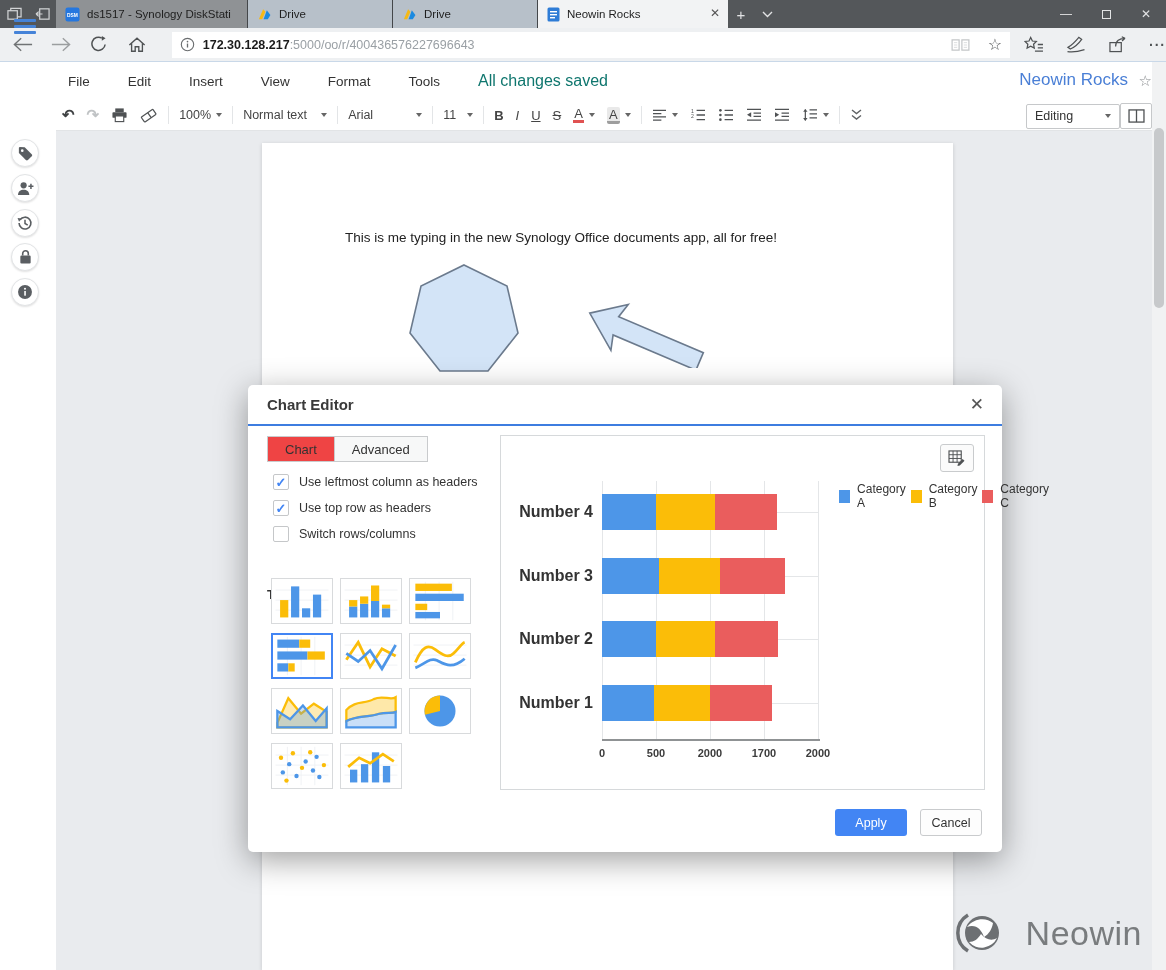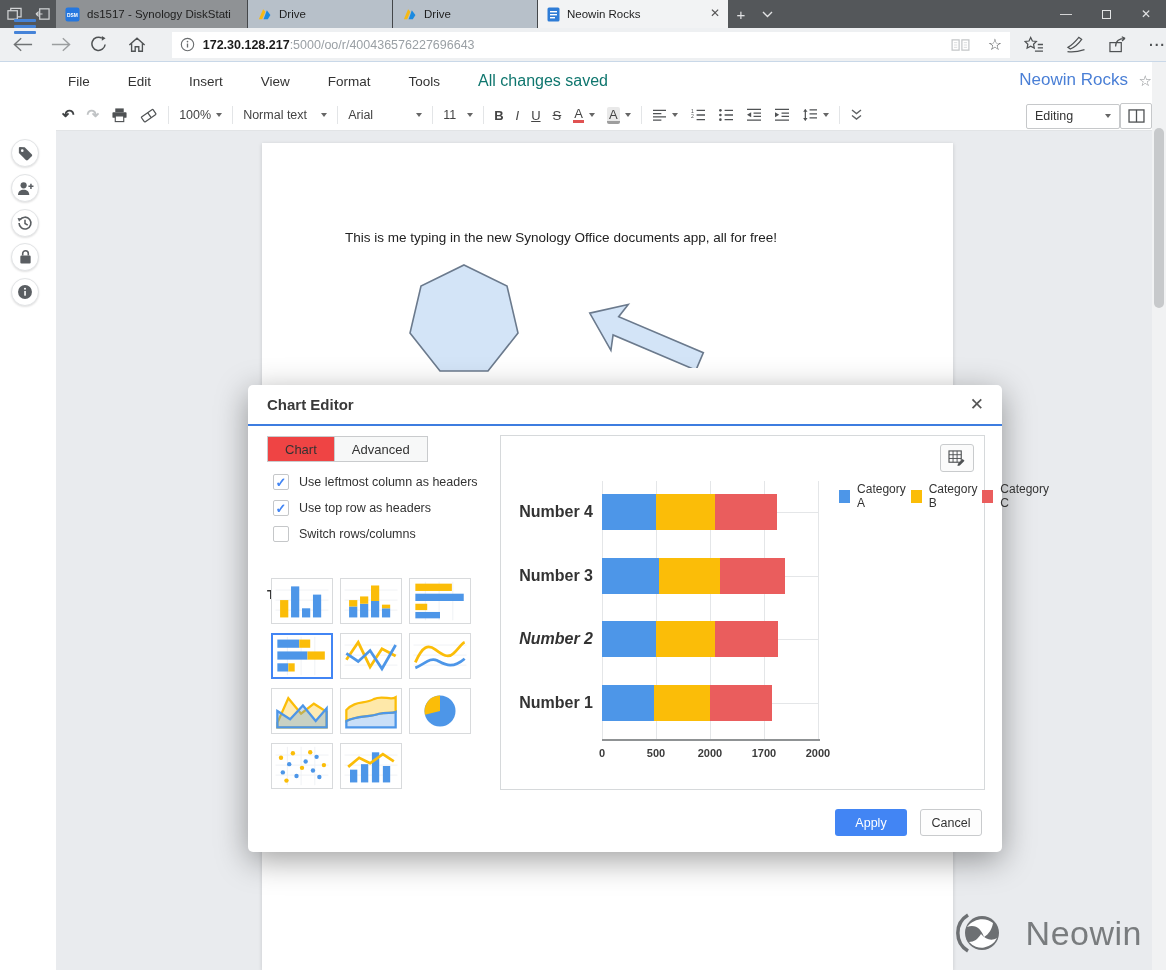--- a/index.html
+++ b/index.html
@@ -588,21 +588,21 @@
           <div class="catlabel" style="left: 0px; top: 58px; line-height: 36px;">Number 4</div>
           <div class="barseg" style="left: 101px; top: 58px; width: 54px; background: rgb(77, 150, 232);"></div>
           <div class="barseg" style="left: 155px; top: 58px; width: 59.4px; background: rgb(251, 189, 8);"></div>
           <div class="barseg" style="left: 214.4px; top: 58px; width: 62.1px; background: rgb(234, 93, 93);"></div>
           <div class="gridh" style="left: 101px; top: 139.5px; width: 216px;"></div>
           <div class="catlabel" style="left: 0px; top: 121.5px; line-height: 36px;">Number 3</div>
           <div class="barseg" style="left: 101px; top: 121.5px; width: 57.24px; background: rgb(77, 150, 232);"></div>
           <div class="barseg" style="left: 158.24px; top: 121.5px; width: 60.48px; background: rgb(251, 189, 8);"></div>
           <div class="barseg" style="left: 218.72px; top: 121.5px; width: 64.8px; background: rgb(234, 93, 93);"></div>
           <div class="gridh" style="left: 101px; top: 203px; width: 216px;"></div>
-          <div class="catlabel" style="left: 0px; top: 185px; line-height: 36px; font-style: italic;">Number 2</div>
+          <div class="catlabel" style="left: 0px; top: 185px; line-height: 36px;">Number 2</div>
           <div class="barseg" style="left: 101px; top: 185px; width: 54px; background: rgb(77, 150, 232);"></div>
           <div class="barseg" style="left: 155px; top: 185px; width: 59.4px; background: rgb(251, 189, 8);"></div>
           <div class="barseg" style="left: 214.4px; top: 185px; width: 62.64px; background: rgb(234, 93, 93);"></div>
           <div class="gridh" style="left: 101px; top: 266.5px; width: 216px;"></div>
           <div class="catlabel" style="left: 0px; top: 248.5px; line-height: 36px;">Number 1</div>
           <div class="barseg" style="left: 101px; top: 248.5px; width: 51.84px; background: rgb(77, 150, 232);"></div>
           <div class="barseg" style="left: 152.84px; top: 248.5px; width: 56.16px; background: rgb(251, 189, 8);"></div>
           <div class="barseg" style="left: 209px; top: 248.5px; width: 61.56px; background: rgb(234, 93, 93);"></div>
           <div class="axisline" style="left: 101px; top: 303px; width: 218px;"></div>
           <div class="legend" style="left: 338px; top: 46px;">

